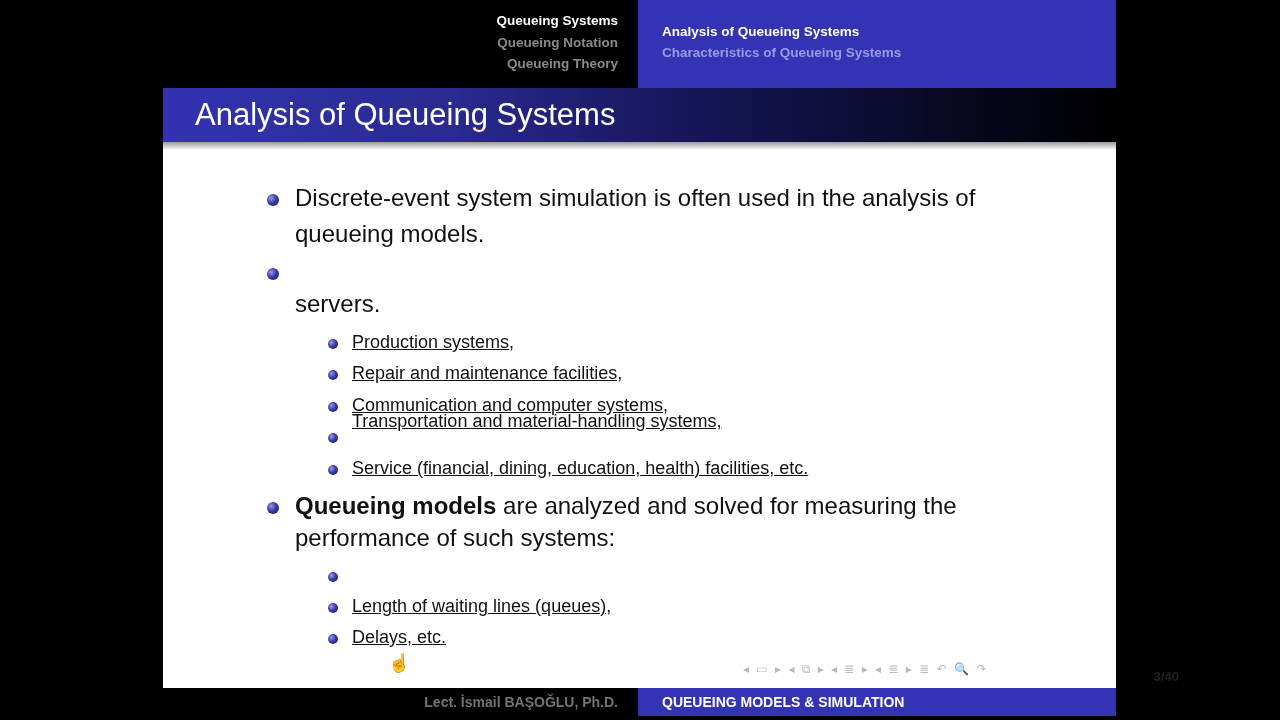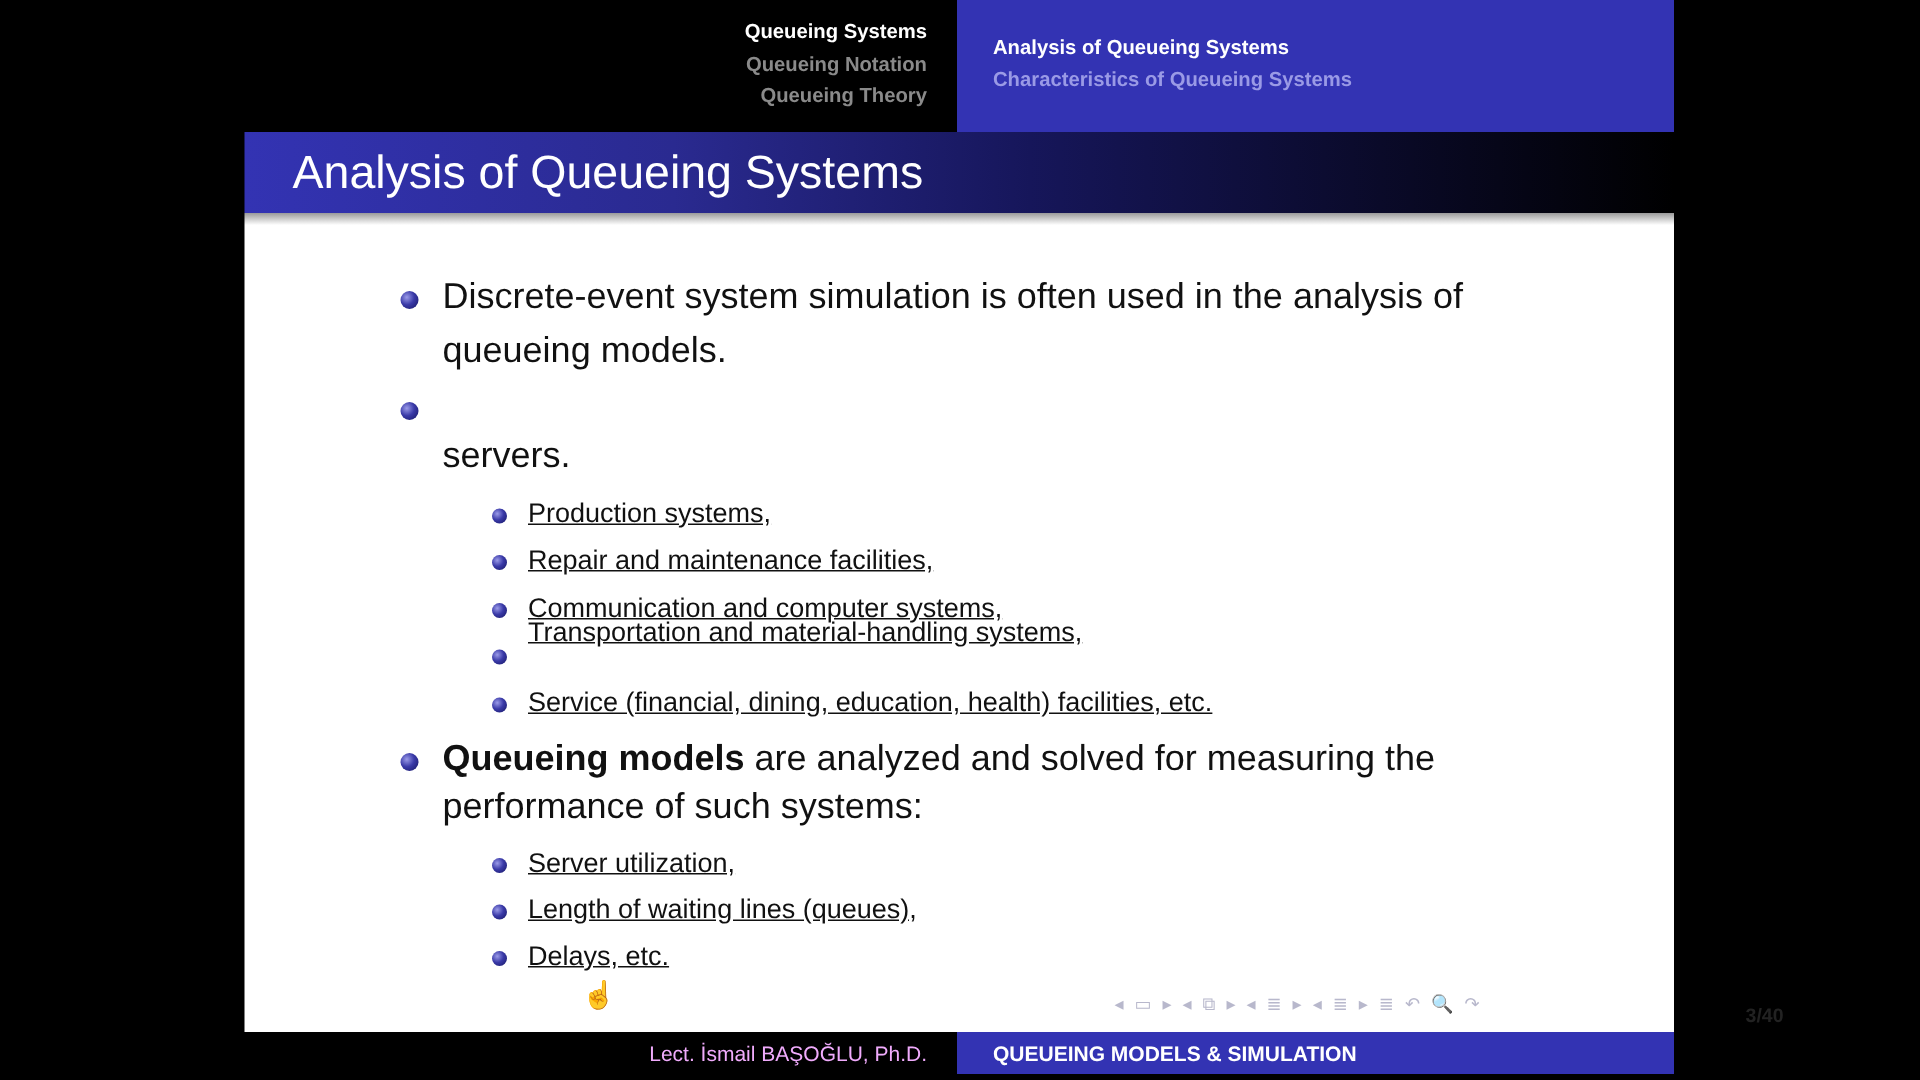--- a/index.html
+++ b/index.html
@@ -62,27 +62,27 @@
   }
   .ball.big { width: 12px; height: 12px; }
   .ball.small { width: 10px; height: 10px; }
 
   
   .navsyms {
     position: absolute; left: 580px; top: 662px; font-size: 12px; color: #b8b8cc;
     letter-spacing: 2px; white-space: nowrap;
   }
   .pagenum {
-    position: absolute; right: 8px; top: 669px; font-size: 13px; font-weight: bold; color: #222;
+    position: absolute; right: 18px; top: 669px; font-size: 13px; font-weight: bold; color: #222;
   }
 
   
   .foot-left {
     position: absolute; left: 0; top: 688px; width: 475px; height: 28px;
-    background: #000; color: #f0abfc; font-size: 14px; font-weight: normal;
+    background: #000; color: #737373; font-size: 14px; font-weight: bold;
     text-align: right;
   }
   .foot-left span { position: absolute; right: 20px; top: 6px; }
   .foot-right {
     position: absolute; left: 475px; top: 688px; width: 478px; height: 28px;
     background: #3333b3; color: #fff; font-size: 14px; font-weight: bold;
   }
   .foot-right span { position: absolute; left: 24px; top: 6px; }
 
   .cursor {
@@ -128,21 +128,20 @@
   <div class="ball small" style="left:165px; top:433px"></div>
   <div class="item lvl2" style="top:406px">Transportation and material-handling systems,</div>
   <div class="ball small" style="left:165px; top:465px"></div>
   <div class="item lvl2" style="top:453px">Service (financial, dining, education, health) facilities, etc.</div>
 
   <div class="ball big" style="left:104px; top:502px"></div>
   <div class="item lvl1" style="top:489px"><b>Queueing models</b><span> are analyzed and solved for measuring the</span></div>
   <div class="item lvl1" style="top:521px">performance of such systems:</div>
 
   <div class="ball small" style="left:165px; top:572px"></div>
-  <div class="item lvl2" style="top:560px">Server utilization,</div>
   <div class="ball small" style="left:165px; top:603px"></div>
   <div class="item lvl2" style="top:591px">Length of waiting lines (queues),</div>
   <div class="ball small" style="left:165px; top:634px"></div>
   <div class="item lvl2" style="top:622px">Delays, etc.</div>
 
   <div class="navsyms">◂ ▭ ▸ ◂ ⧉ ▸ ◂ ≣ ▸ ◂ ≣ ▸   ≣   ↶ 🔍 ↷</div>
   <div class="pagenum">3/40</div>
 
   <div class="foot-left">
     <span>Lect. İsmail BAŞOĞLU, Ph.D.</span>

